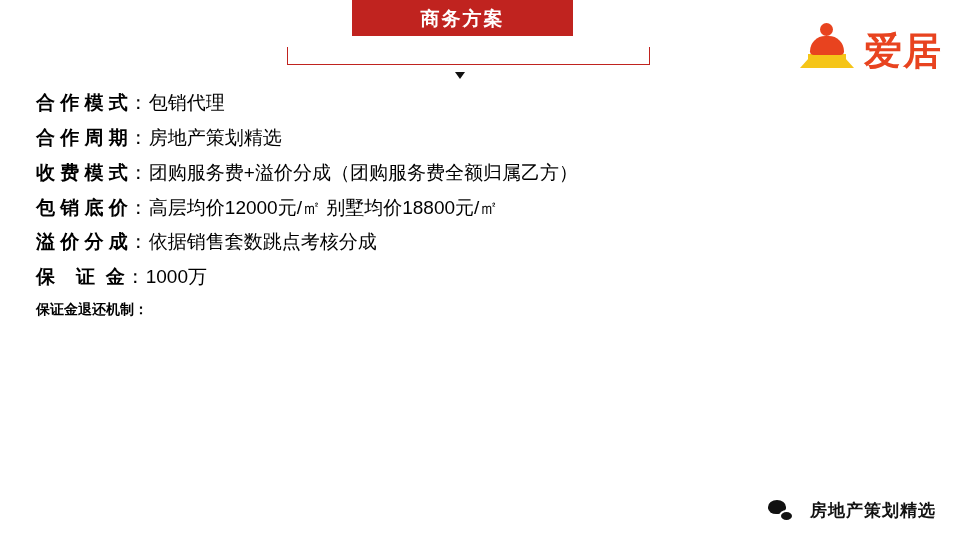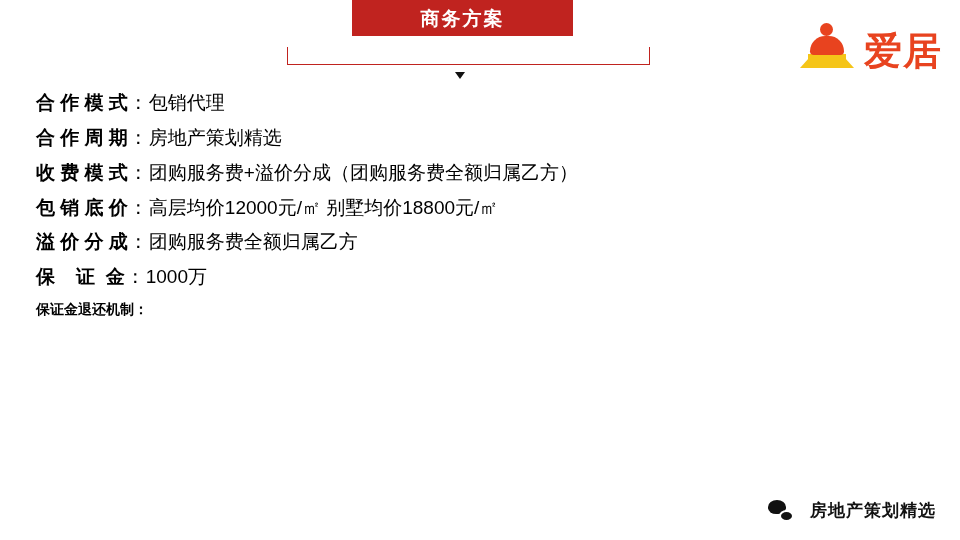--- a/index.html
+++ b/index.html
@@ -248,21 +248,21 @@
 
   <div class="row">
     <span class="label">包 销 底 价</span>
     <span class="colon">：</span>
     <span class="value">高层均价12000元/㎡    别墅均价18800元/㎡</span>
   </div>
 
   <div class="row">
     <span class="label">溢 价 分 成</span>
     <span class="colon">：</span>
-    <span class="value">团购服务费全额归属乙方</span>
+    <span class="value">依据销售套数跳点考核分成</span>
   </div>
 
   <div class="row">
     <span class="label">保    证  金</span>
     <span class="colon">：</span>
     <span class="value">1000万</span>
   </div>
 
   <div class="mechanism-title">保证金退还机制：</div>
 </div>

